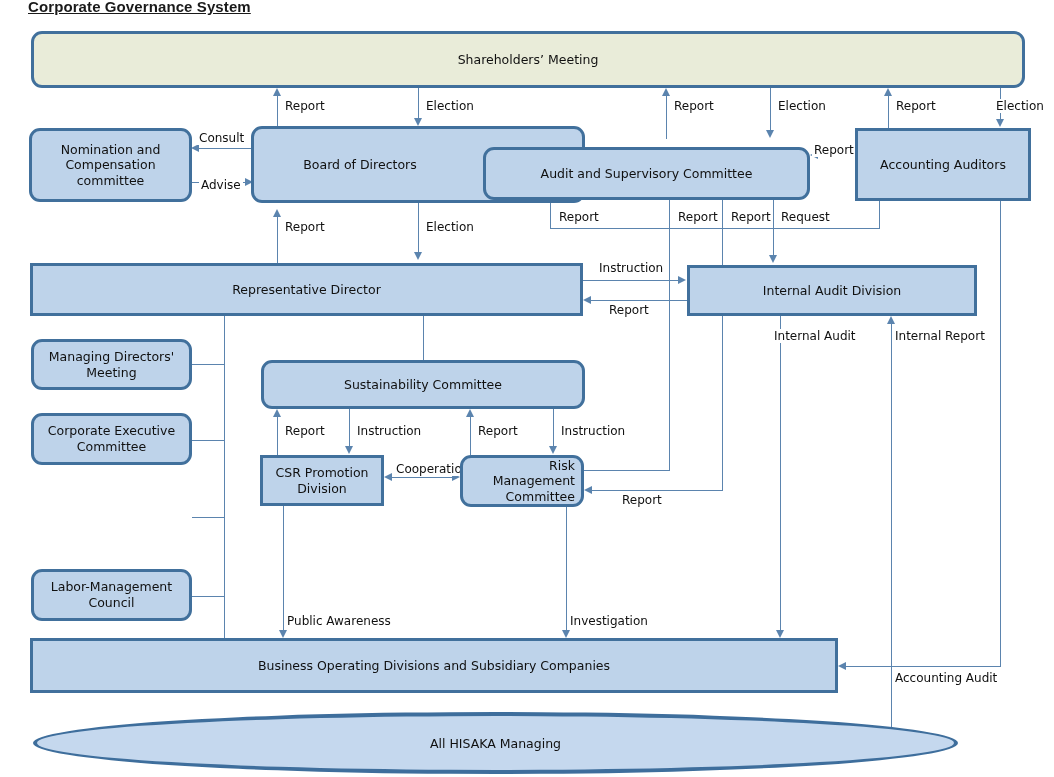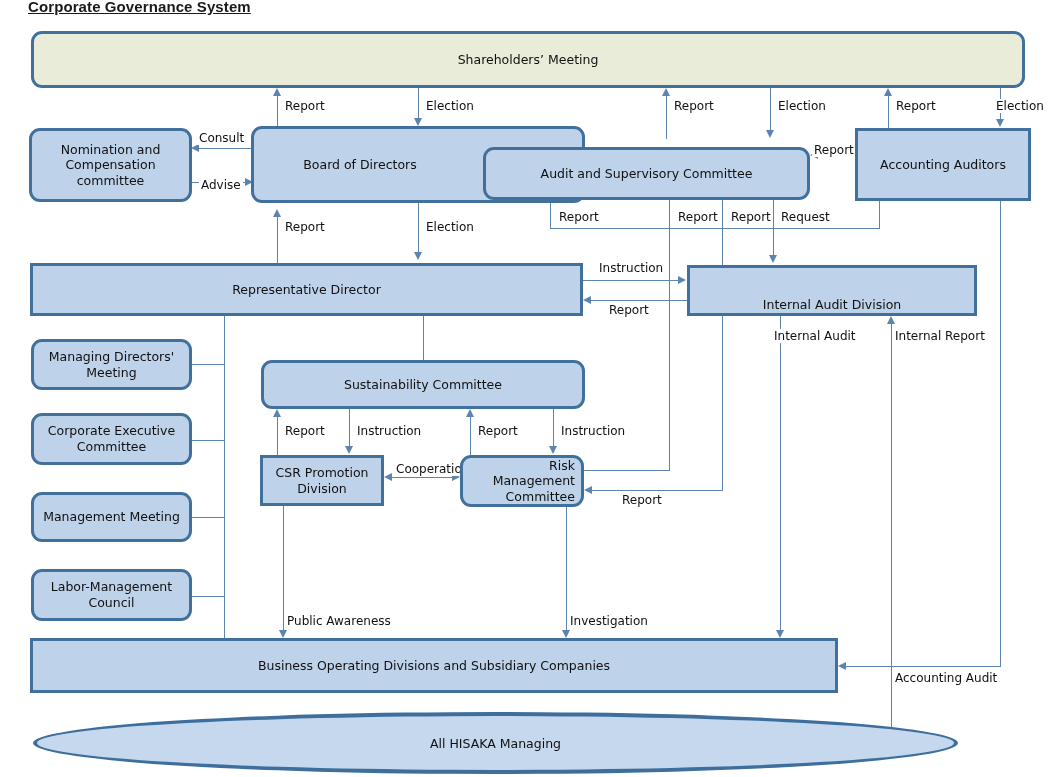--- a/index.html
+++ b/index.html
@@ -73,35 +73,32 @@
   </div>
 
   <div class="node sq" style="left:855px;top:128px;width:176px;height:73px;">
     <span>Accounting Auditors</span>
   </div>
 
   <div class="node sq" style="left:30px;top:263px;width:553px;height:53px;">
     <span>Representative Director</span>
   </div>
 
-  <div class="node sq" style="left:687px;top:265px;width:290px;height:51px;align-items:flex-end;">
+  <div class="node sq" style="left:687px;top:265px;width:290px;height:51px;">
     <span>Internal Audit Division</span>
   </div>
 
   <div class="node round" style="left:31px;top:339px;width:161px;height:51px;">
     <span>Managing Directors' Meeting</span>
   </div>
 
   <div class="node round" style="left:31px;top:413px;width:161px;height:52px;">
     <span>Corporate Executive Committee</span>
   </div>
 
-  <div class="node round" style="left:31px;top:492px;width:161px;height:50px;">
-    <span>Management Meeting</span>
-  </div>
 
   <div class="node round" style="left:31px;top:569px;width:161px;height:52px;">
     <span>Labor-Management Council</span>
   </div>
 
   <div class="node round" style="left:261px;top:360px;width:324px;height:49px;">
     <span>Sustainability Committee</span>
   </div>
 
   <div class="node sq" style="left:260px;top:455px;width:124px;height:51px;">

